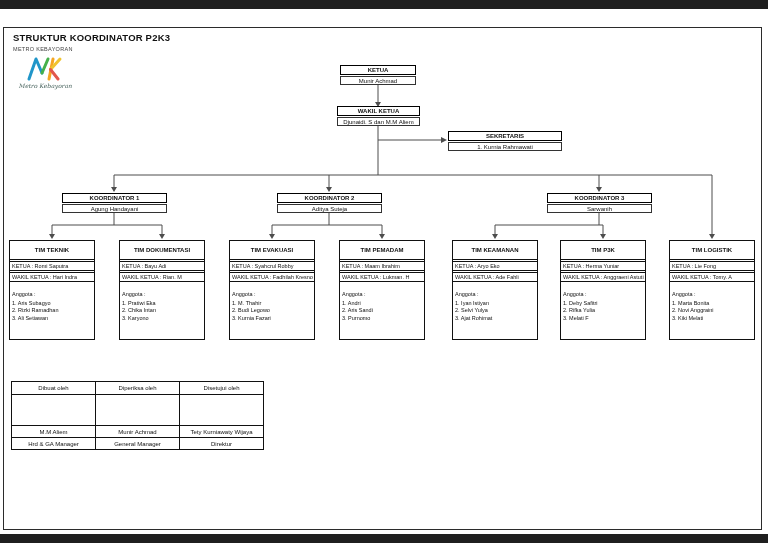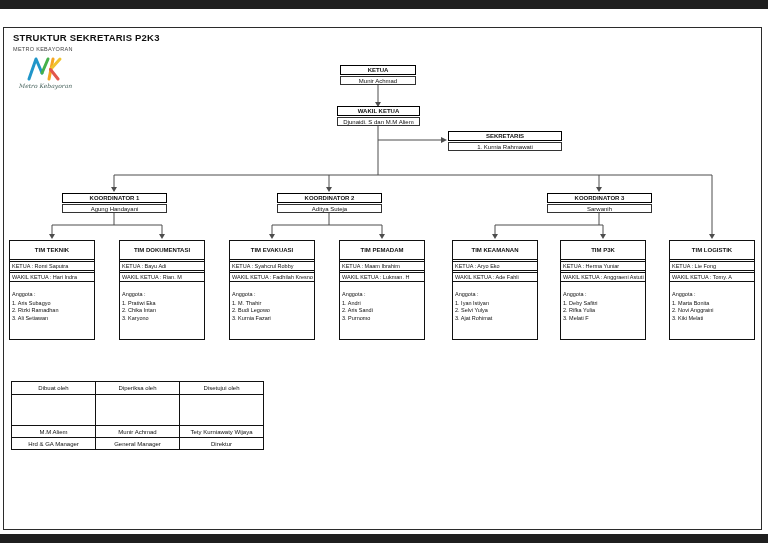--- a/index.html
+++ b/index.html
@@ -47,21 +47,21 @@
 </style>
 </head>
 <body>
 
 <div id="canvas">
 
   <div class="viewer-bar" style="top:0;"></div>
   <div class="viewer-bar" style="top:534px;"></div>
   <div id="frame"></div>
 
-  <div id="doc-title">STRUKTUR SEKRETARIS P2K3</div>
+  <div id="doc-title">STRUKTUR KOORDINATOR P2K3</div>
   <div id="doc-subtitle">METRO KEBAYORAN</div>
 
   <svg id="logo" width="44" height="26" viewBox="0 0 44 26">
     <path d="M2,24 L9,4 L15,18" fill="none" stroke="#2196c9" stroke-width="3" stroke-linecap="round" stroke-linejoin="round"></path>
     <path d="M15,18 L21,4" fill="none" stroke="#45b04a" stroke-width="3" stroke-linecap="round"></path>
     <path d="M26,4 L22,24" fill="none" stroke="#f5a623" stroke-width="3" stroke-linecap="round"></path>
     <path d="M23.5,14.5 L33,4" fill="none" stroke="#f0c430" stroke-width="3" stroke-linecap="round"></path>
     <path d="M23.5,14.5 L31,24" fill="none" stroke="#e2574c" stroke-width="3" stroke-linecap="round"></path>
   </svg>
   <div id="logo-caption">Metro Kebayoran</div>

